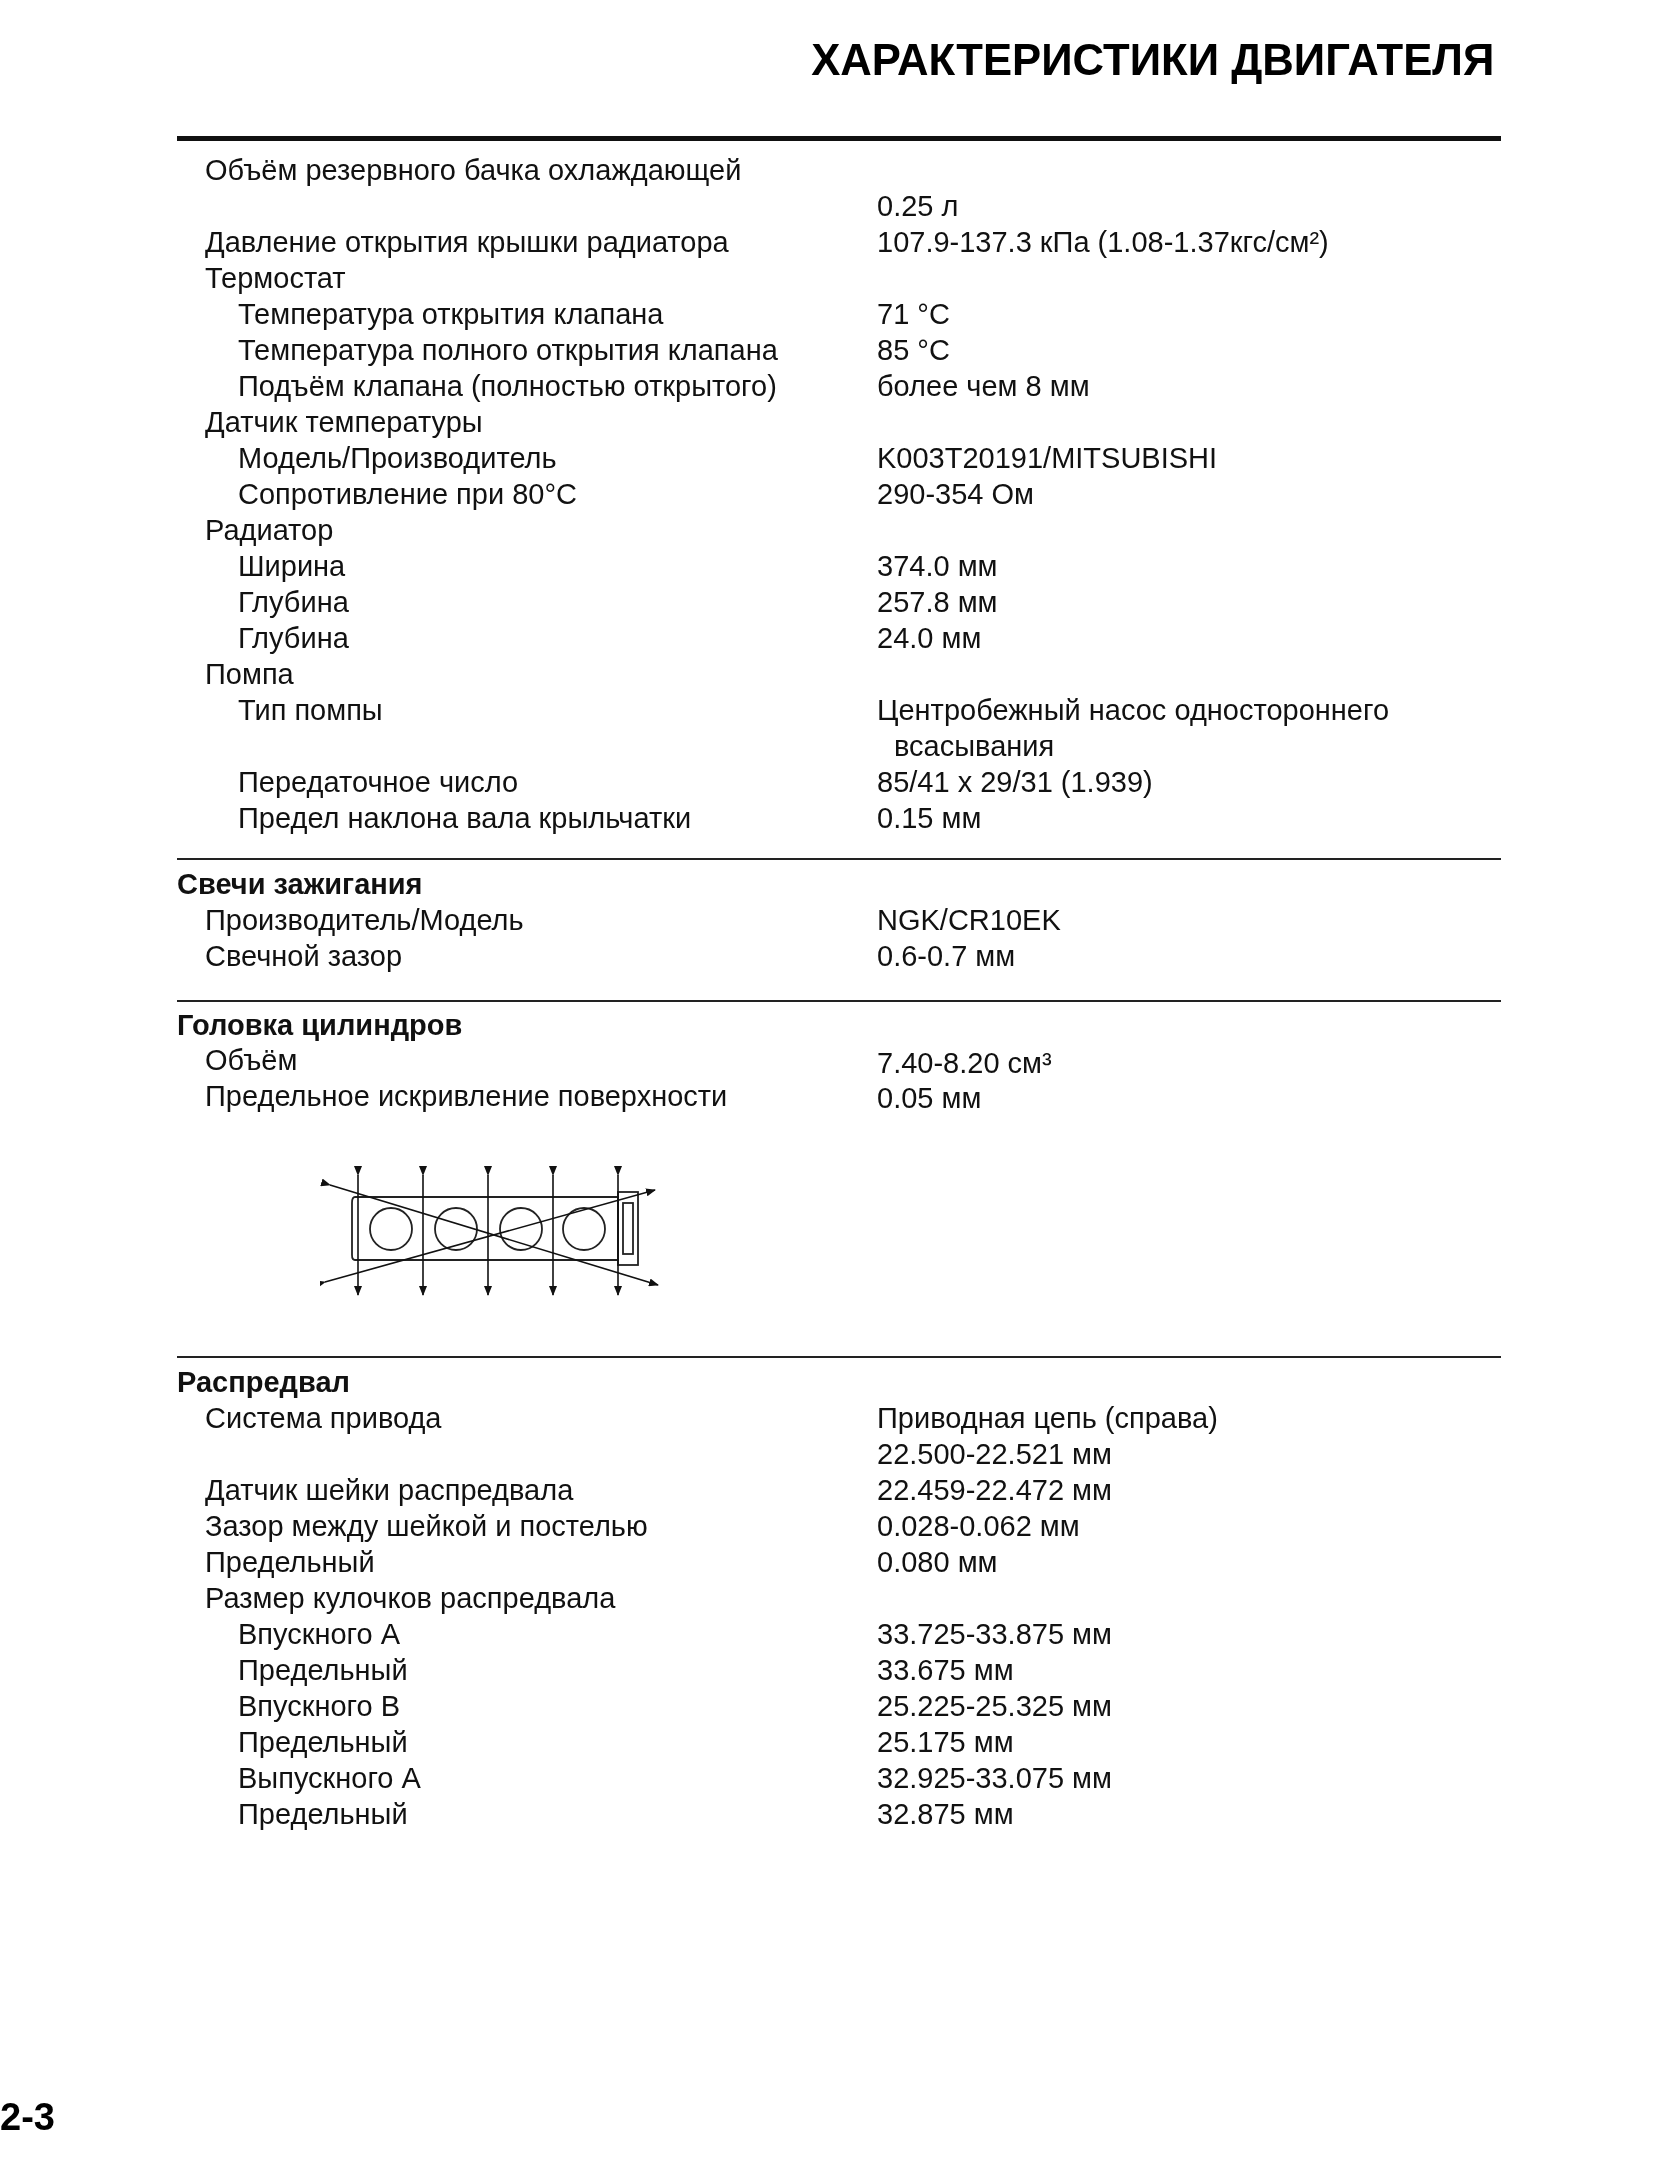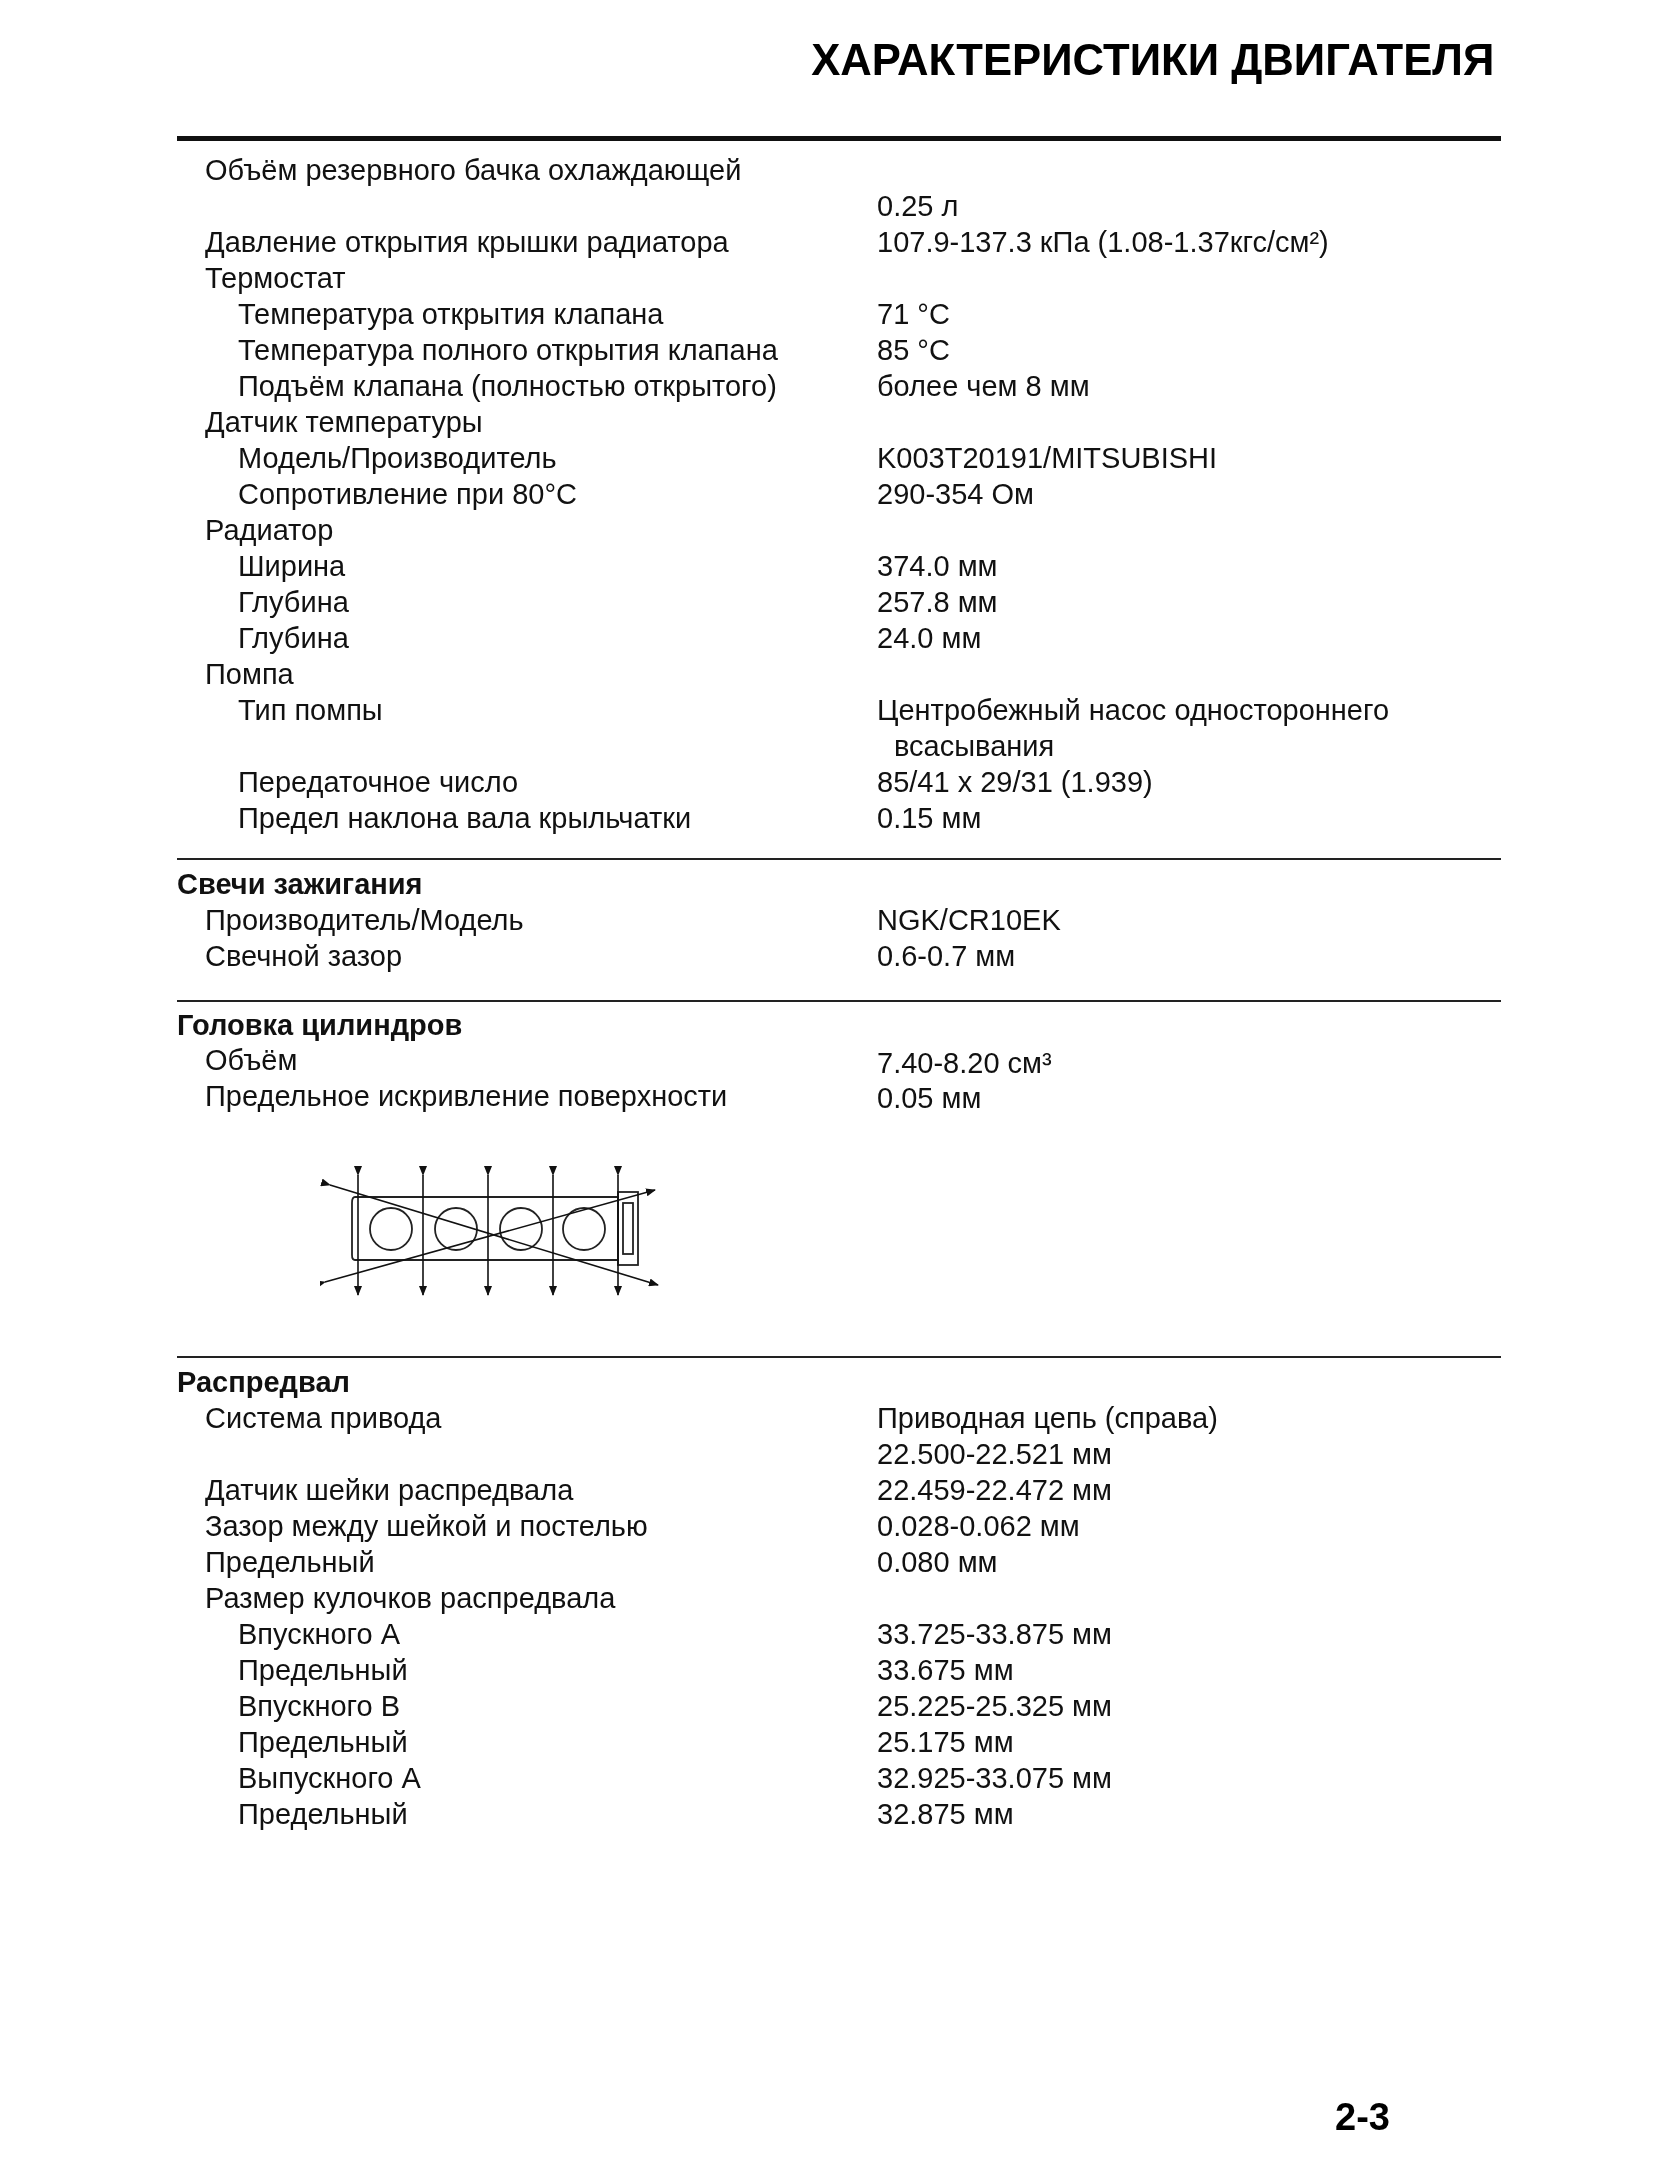--- a/index.html
+++ b/index.html
@@ -23,21 +23,21 @@
     font-size: 29px; line-height: 36px;
   }
   .row .lbl { position: absolute; white-space: nowrap; }
   .row .val { position: absolute; left: 877px; white-space: nowrap; }
   .l0 { left: 177px; font-weight: bold; }
   .l1 { left: 205px; }
   .l2 { left: 238px; }
   .l1b { left: 230px; }
   .diagram { position: absolute; left: 320px; top: 1155px; width: 350px; height: 150px; }
   .page-number {
-    position: absolute; left: 0; width: 1390px; top: 2096px; text-align: right;
+    position: absolute; left: 0; width: 1390px; top: 2096px; text-align: left;
     font-size: 38px; font-weight: bold; color: #000;
   }
 </style>
 </head>
 <body>
 
 <div class="page-title">ХАРАКТЕРИСТИКИ ДВИГАТЕЛЯ</div>
 <div class="title-rule"></div>
 
 <div>

